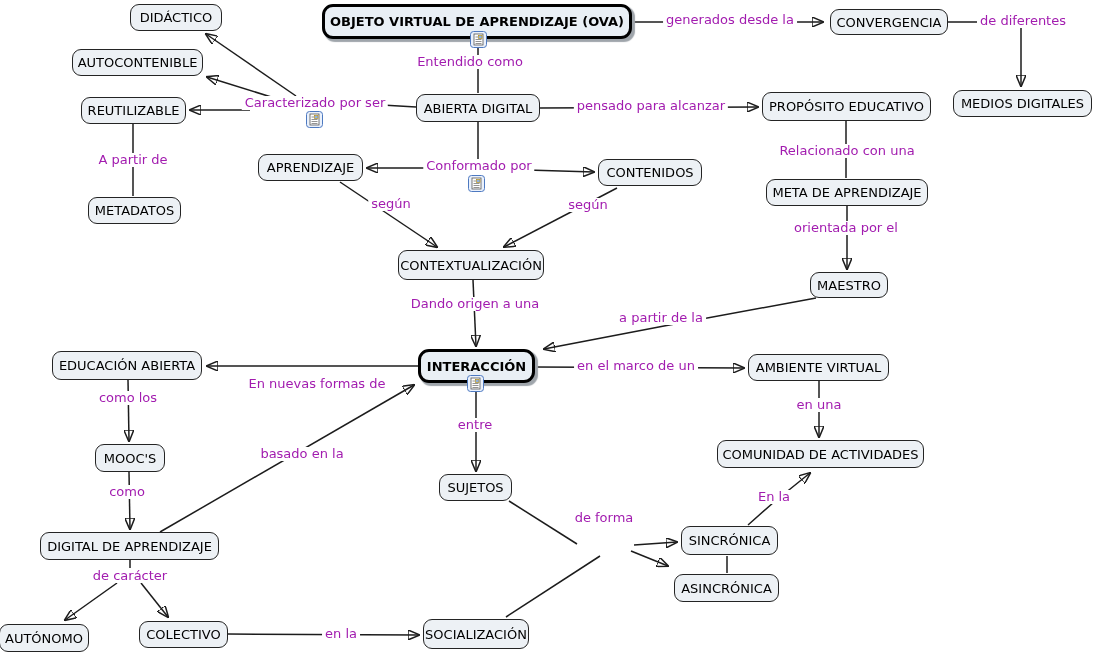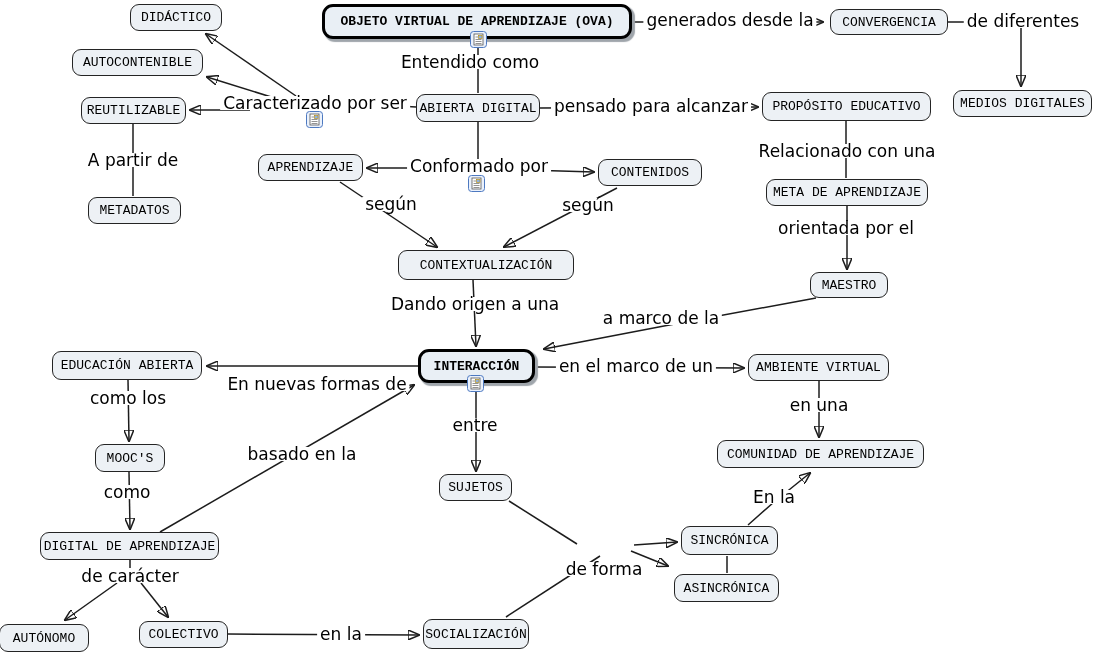--- a/index.html
+++ b/index.html
@@ -3,25 +3,25 @@
 <meta charset="utf-8">
 <style>
   html,body{margin:0;padding:0;background:#fff;}
   .stage{position:relative;width:1096px;height:659px;background:#ffffff;
          font-family:"DejaVu Sans","Liberation Sans",sans-serif;overflow:hidden;}
   svg.wires{position:absolute;left:0;top:0;z-index:1;}
   svg.wires path, svg.wires polyline{fill:none;stroke:#1c1c1c;stroke-width:1.5px;}
   .node{position:absolute;box-sizing:border-box;z-index:2;
         background:#edf1f5;border:1.4px solid #242424;border-radius:9px;
         display:flex;align-items:center;justify-content:center;
-        font-size:13px;color:#000;white-space:nowrap;padding:0 6px;font-family:Liberation Mono, monospace;}
+        font-size:13px;color:#000;white-space:nowrap;padding:0 6px;}
   .node.main{border:3px solid #000;border-radius:11px;font-weight:bold;
              background:#e9eff5;box-shadow:2.5px 2.5px 1px #9fa5ab;z-index:2;}
   .ph{position:absolute;z-index:3;transform:translateX(-50%);
-      background:#ffffff;padding:0 3px;font-size:17px;color:#000000;white-space:nowrap;line-height:14px;}
+      background:#ffffff;padding:0 3px;font-size:13px;color:#a21caf;white-space:nowrap;line-height:14px;}
   .res-icon{position:absolute;z-index:4;width:17px;height:17px;line-height:0;}
 </style>
 </head>
 <body>
 
 <div class="stage">
 
   <svg class="wires" width="1096" height="659" viewBox="0 0 1096 659">
     <defs>
       <marker id="arr" viewBox="0 0 12 10" markerWidth="12" markerHeight="10" refX="11" refY="5" orient="auto" markerUnits="userSpaceOnUse">
@@ -70,26 +70,26 @@
   <div class="node" style="left:72px;top:49px;width:131px;height:27px">AUTOCONTENIBLE</div>
   <div class="node" style="left:81px;top:97px;width:105px;height:27px">REUTILIZABLE</div>
   <div class="node" style="left:88px;top:197px;width:93px;height:27px">METADATOS</div>
   <div class="node" style="left:830px;top:9px;width:118px;height:26px">CONVERGENCIA</div>
   <div class="node" style="left:953px;top:90px;width:139px;height:27px">MEDIOS DIGITALES</div>
   <div class="node" style="left:416px;top:94px;width:124px;height:28px">ABIERTA DIGITAL</div>
   <div class="node" style="left:762px;top:92px;width:169px;height:29px">PROPÓSITO EDUCATIVO</div>
   <div class="node" style="left:258px;top:154px;width:105px;height:27px">APRENDIZAJE</div>
   <div class="node" style="left:598px;top:159px;width:104px;height:27px">CONTENIDOS</div>
   <div class="node" style="left:766px;top:179px;width:162px;height:27px">META DE APRENDIZAJE</div>
-  <div class="node" style="left:398px;top:250px;width:176px;height:30px">CONTEXTUALIZACIÓN</div>
+  <div class="node" style="left:398px;top:250px;width:146px;height:30px">CONTEXTUALIZACIÓN</div>
   <div class="node" style="left:810px;top:272px;width:78px;height:26px">MAESTRO</div>
   <div class="node" style="left:52px;top:351px;width:150px;height:29px">EDUCACIÓN ABIERTA</div>
   <div class="node main" style="left:418px;top:349px;width:117px;height:34px">INTERACCIÓN</div>
   <div class="node" style="left:748px;top:354px;width:141px;height:27px">AMBIENTE VIRTUAL</div>
-  <div class="node" style="left:717px;top:440px;width:207px;height:28px">COMUNIDAD DE APRENDIZAJE</div>
+  <div class="node" style="left:717px;top:440px;width:207px;height:28px">COMUNIDAD DE ACTIVIDADES</div>
   <div class="node" style="left:95px;top:444px;width:70px;height:28px">MOOC'S</div>
   <div class="node" style="left:439px;top:474px;width:73px;height:27px">SUJETOS</div>
   <div class="node" style="left:681px;top:526px;width:97px;height:29px">SINCRÓNICA</div>
   <div class="node" style="left:674px;top:574px;width:105px;height:28px">ASINCRÓNICA</div>
   <div class="node" style="left:40px;top:532px;width:179px;height:28px">DIGITAL DE APRENDIZAJE</div>
   <div class="node" style="left:-1px;top:624px;width:90px;height:28px">AUTÓNOMO</div>
   <div class="node" style="left:139px;top:621px;width:89px;height:27px">COLECTIVO</div>
   <div class="node" style="left:423px;top:619px;width:106px;height:30px">SOCIALIZACIÓN</div>
 
   <div class="ph" style="left:730px;top:13px">generados desde la</div>
@@ -97,30 +97,30 @@
   <div class="ph" style="left:470px;top:55px">Entendido como</div>
   <div class="ph" style="left:315px;top:96px">Caracterizado por ser</div>
   <div class="ph" style="left:651px;top:99px">pensado para alcanzar</div>
   <div class="ph" style="left:133px;top:153px">A partir de</div>
   <div class="ph" style="left:479px;top:159px">Conformado por</div>
   <div class="ph" style="left:391px;top:197px">según</div>
   <div class="ph" style="left:588px;top:198px">según</div>
   <div class="ph" style="left:847px;top:144px">Relacionado con una</div>
   <div class="ph" style="left:846px;top:221px">orientada por el</div>
   <div class="ph" style="left:475px;top:297px">Dando origen a una</div>
-  <div class="ph" style="left:661px;top:311px">a marco de la</div>
+  <div class="ph" style="left:661px;top:311px">a partir de la</div>
   <div class="ph" style="left:317px;top:377px">En nuevas formas de</div>
   <div class="ph" style="left:636px;top:359px">en el marco de un</div>
   <div class="ph" style="left:819px;top:398px">en una</div>
   <div class="ph" style="left:475px;top:418px">entre</div>
   <div class="ph" style="left:128px;top:391px">como los</div>
   <div class="ph" style="left:302px;top:447px">basado en la</div>
   <div class="ph" style="left:127px;top:485px">como</div>
   <div class="ph" style="left:774px;top:490px">En la</div>
-  <div class="ph" style="left:604px;top:562px">de forma</div>
+  <div class="ph" style="left:604px;top:511px">de forma</div>
   <div class="ph" style="left:130px;top:569px">de carácter</div>
   <div class="ph" style="left:341px;top:627px">en la</div>
 
   <div class="res-icon" style="left:470px;top:31px">
     <svg width="17" height="17" viewBox="0 0 17 17">
         <rect x="0.5" y="0.5" width="16" height="16" rx="3" fill="#eaf1fc" stroke="#4d79c0"></rect>
         <rect x="4" y="3" width="9" height="11" fill="#fff" stroke="#555" stroke-width="0.8"></rect>
         <rect x="8.5" y="4.5" width="3.5" height="3" fill="#8db0e0" stroke="#b58900" stroke-width="0.6"></rect>
         <line x1="5.5" y1="6" x2="8" y2="6" stroke="#777" stroke-width="0.8"></line>
         <line x1="5.5" y1="8.5" x2="11.5" y2="8.5" stroke="#777" stroke-width="0.8"></line>

